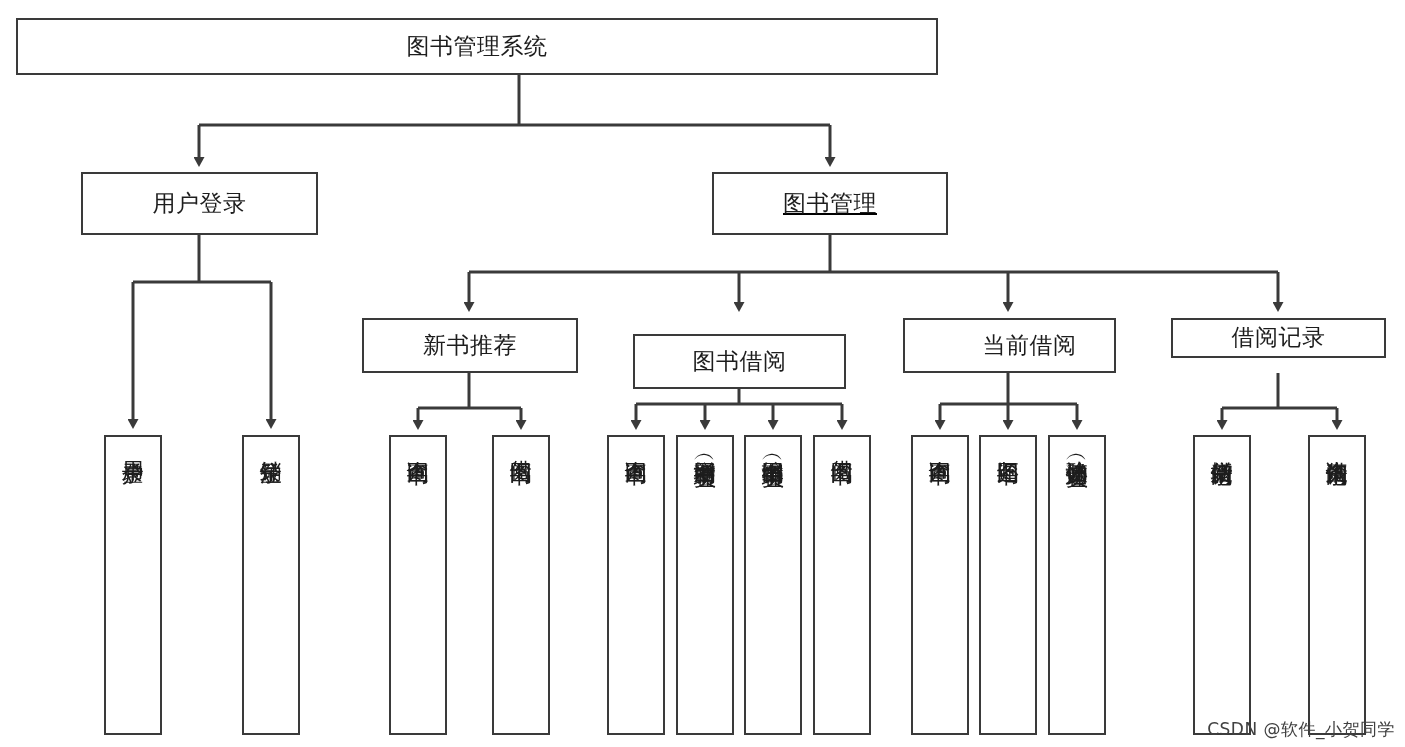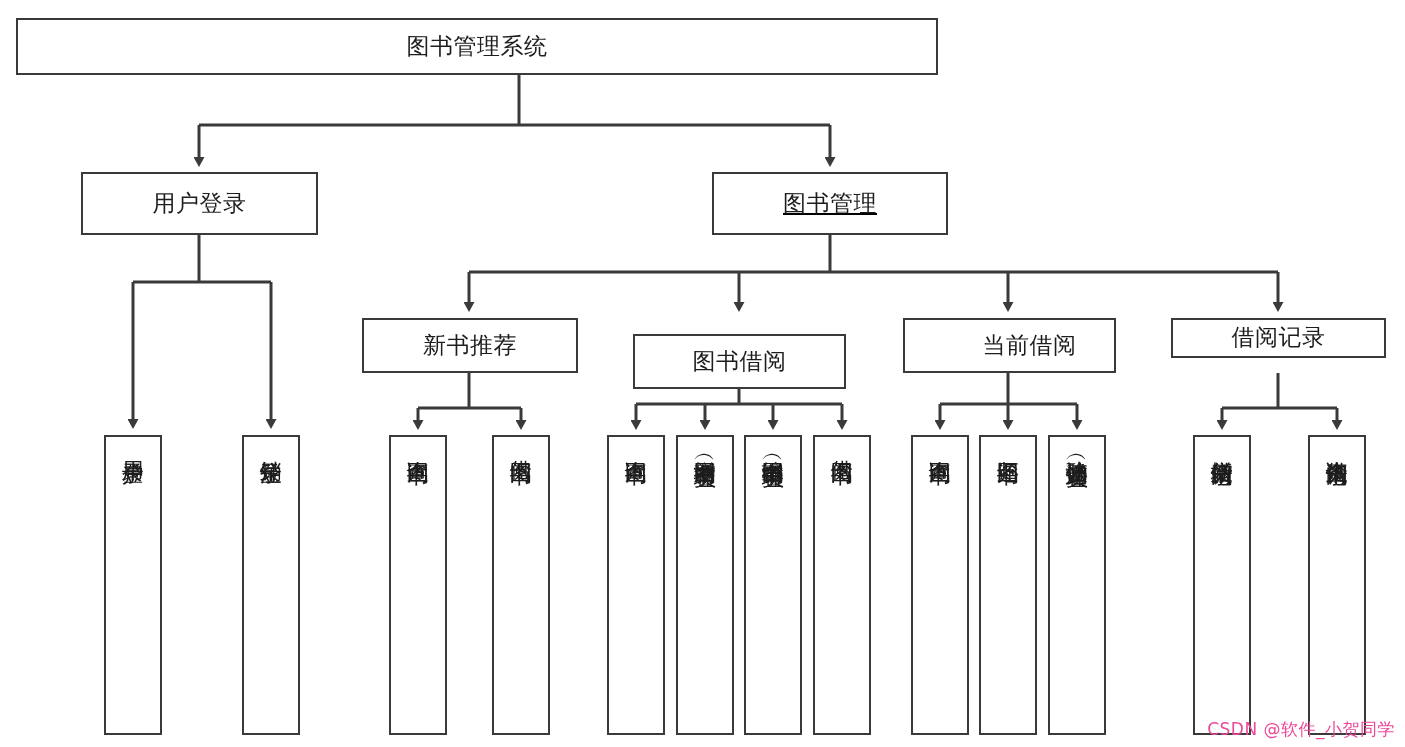--- a/index.html
+++ b/index.html
@@ -56,21 +56,21 @@
     -webkit-writing-mode: vertical-rl;
     letter-spacing: 1px;
     text-align: left;
     white-space: nowrap;
   }
   #watermark {
     position: absolute;
     right: 10px;
     bottom: 6px;
     font-size: 17px;
-    color: #ec4899;
+    color: #404040;
     letter-spacing: 0.5px;
     white-space: nowrap;
     pointer-events: none;
   }
 </style>
 </head>
 <body>
 
 <div id="canvas">
 

